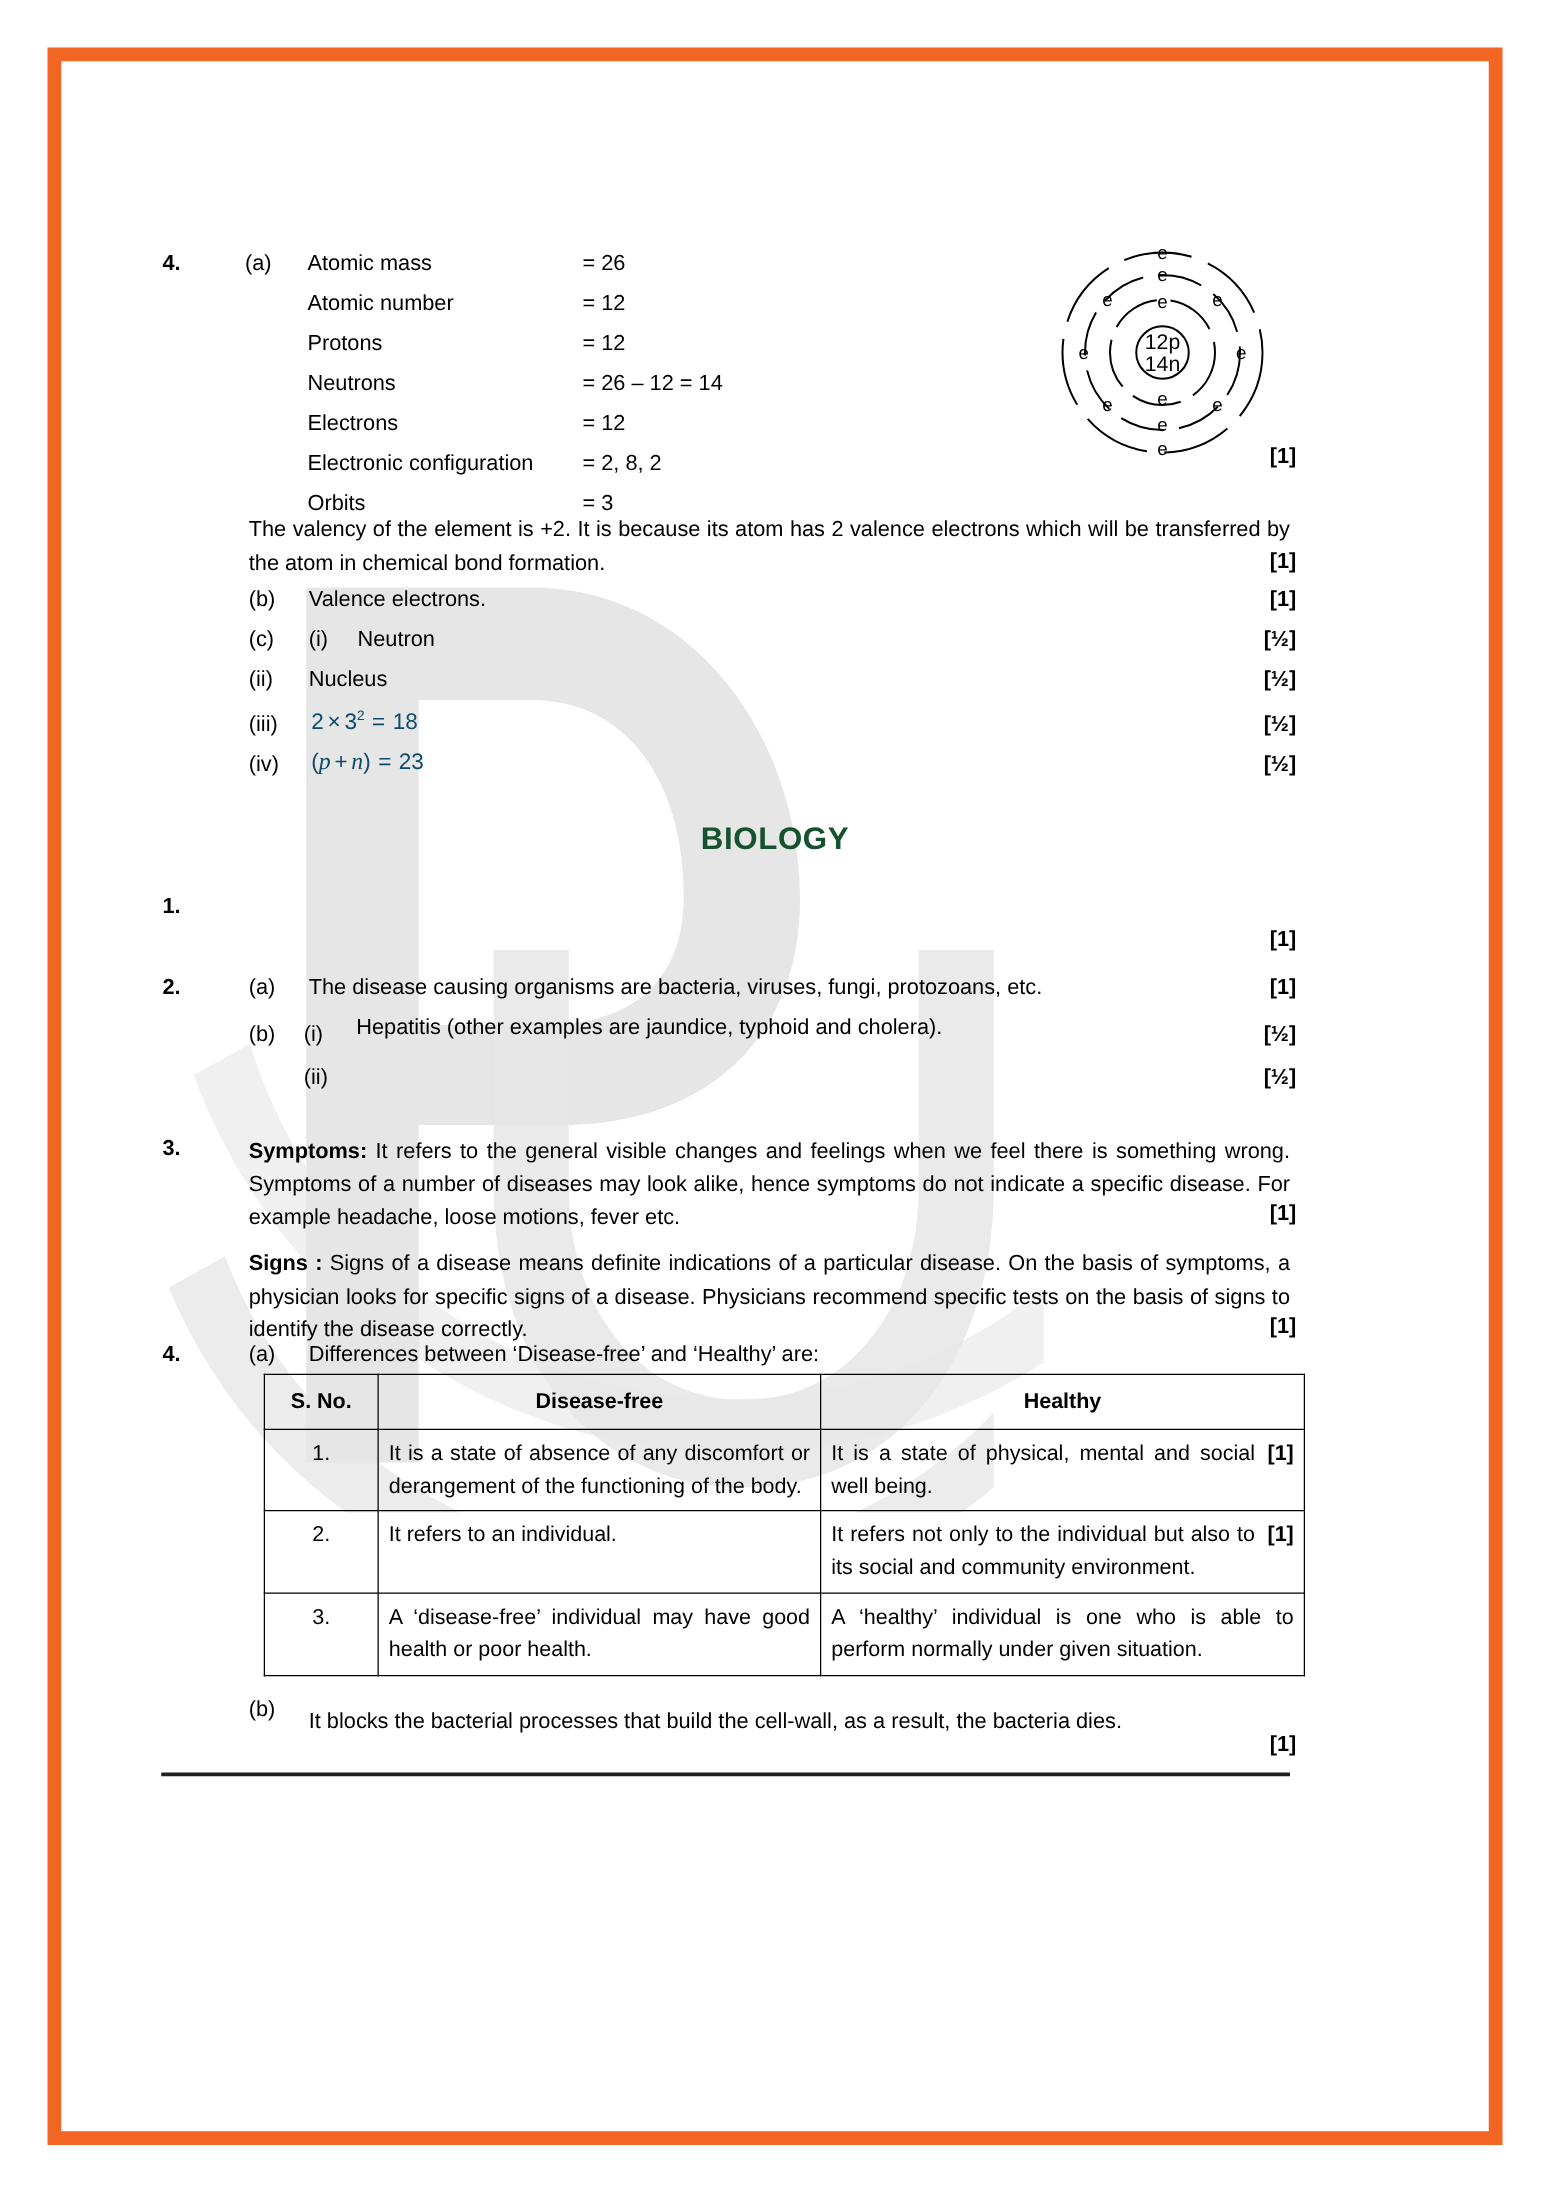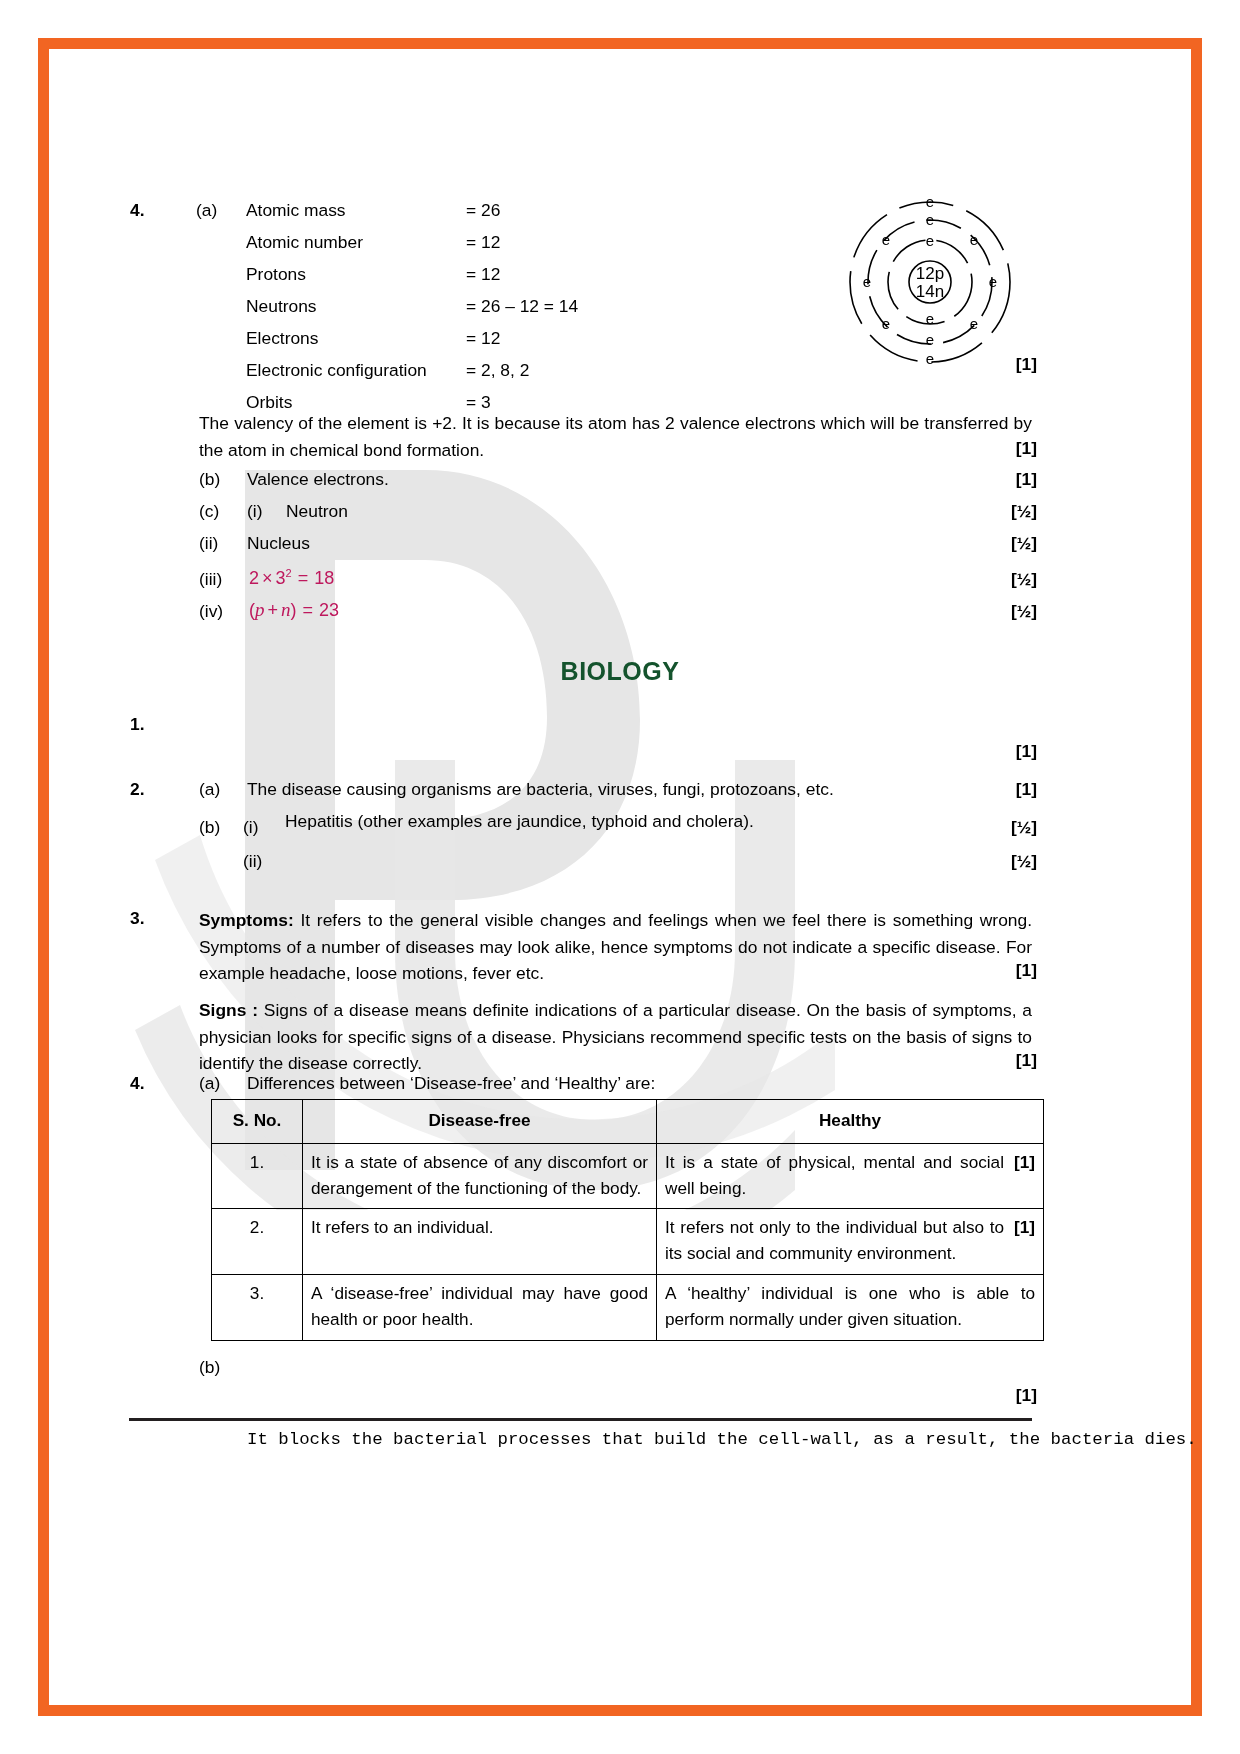--- a/index.html
+++ b/index.html
@@ -92,21 +92,21 @@
     left: 845px;
     top: 196px;
     width: 170px;
     height: 172px;
   }
 
   
   .math {
     position: absolute;
     font-size: 18px;
-    color: #be185d;
+    color: #0c4a6e;
   }
   .math .it { font-style: italic; font-family: "Liberation Serif", serif; font-size: 19px; }
   .math sup { font-size: 11px; vertical-align: super; }
 
   
   .section-title {
     position: absolute;
     width: 1120px;
     left: 60px;
     text-align: center;
@@ -316,19 +316,19 @@
         </tr>
         <tr>
           <td class="sno">3.</td>
           <td class="col2">A ‘disease-free’ individual may have good health or poor health.</td>
           <td class="col3">A ‘healthy’ individual is one who is able to perform normally under given situation.</td>
         </tr>
       </tbody>
     </table>
 
     <div class="label" style="left:199px; top:1357px;">(b)</div>
-    <div class="label" style="left:247px; top:1430px;font-family:Liberation Mono, monospace;">It blocks the bacterial processes that build the cell-wall, as a result, the bacteria dies.</div>
+    <div class="label" style="left:247px; top:1366px;">It blocks the bacterial processes that build the cell-wall, as a result, the bacteria dies.</div>
     <div class="marks" style="left:992px; top:1385px; width:45px;">[1]</div>
 
     <div class="bottom-rule"></div>
 
   </div>
 </div>
 
 </body></html>

